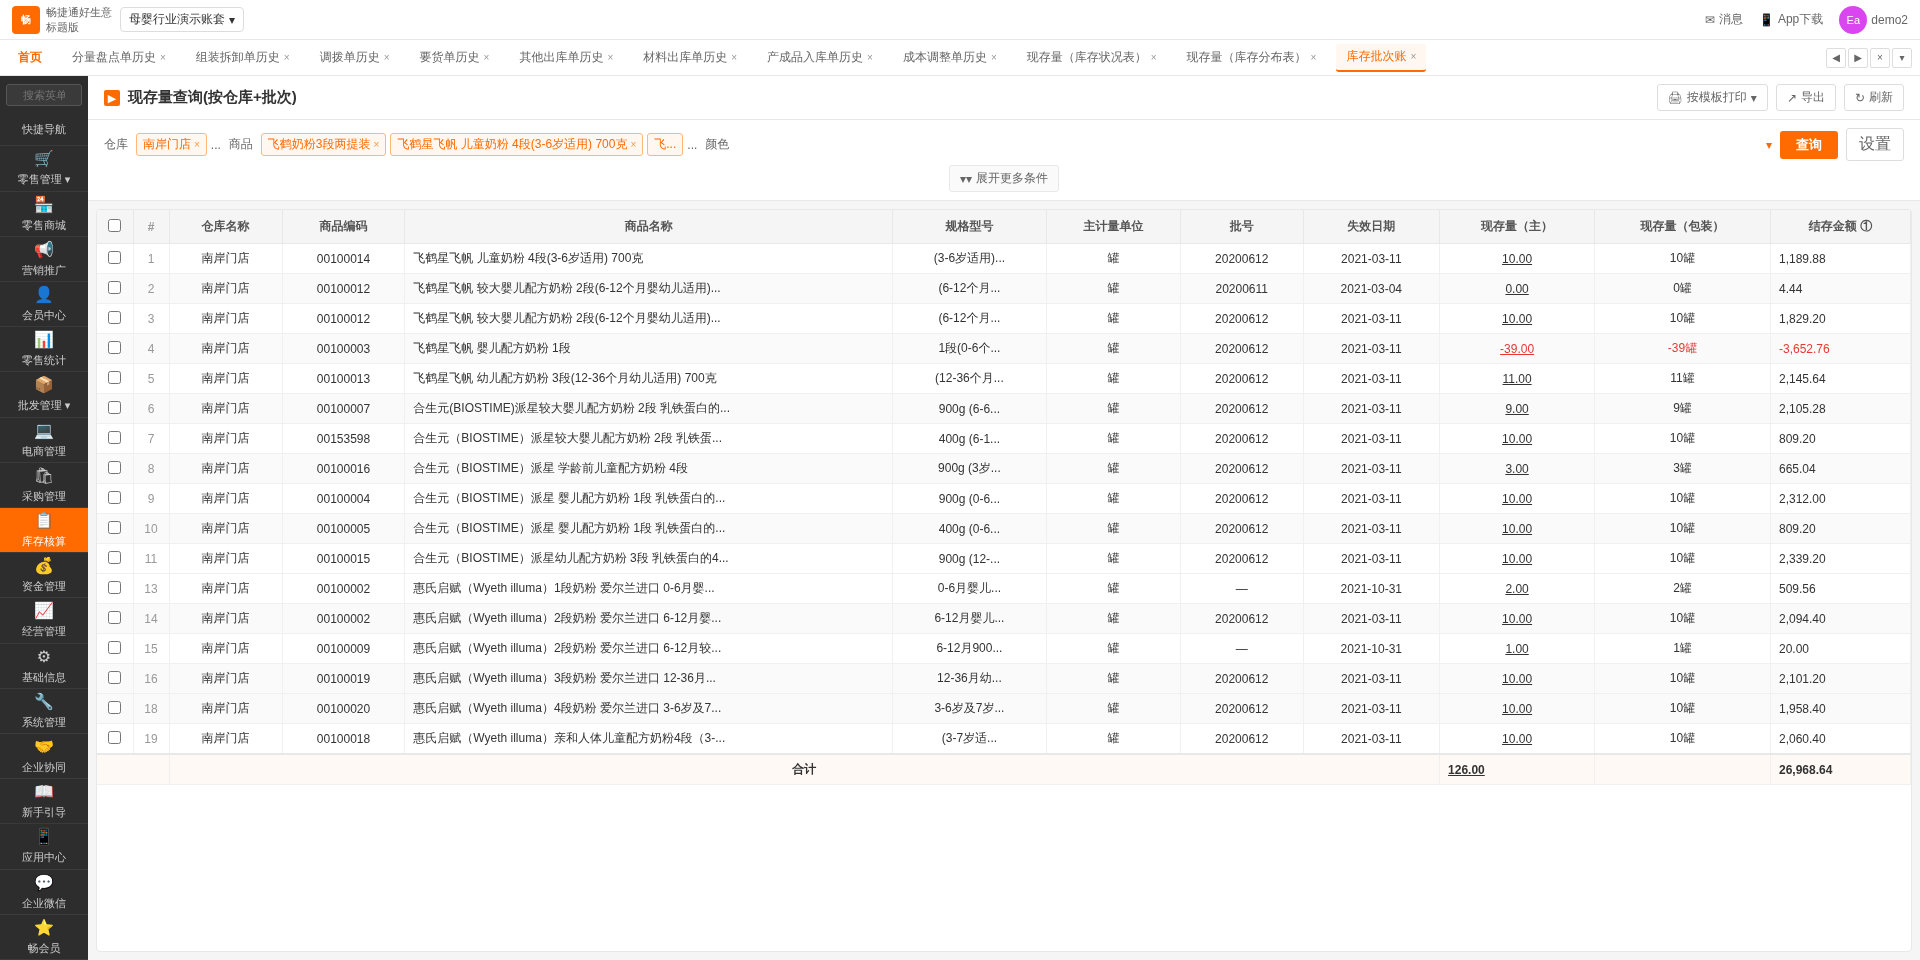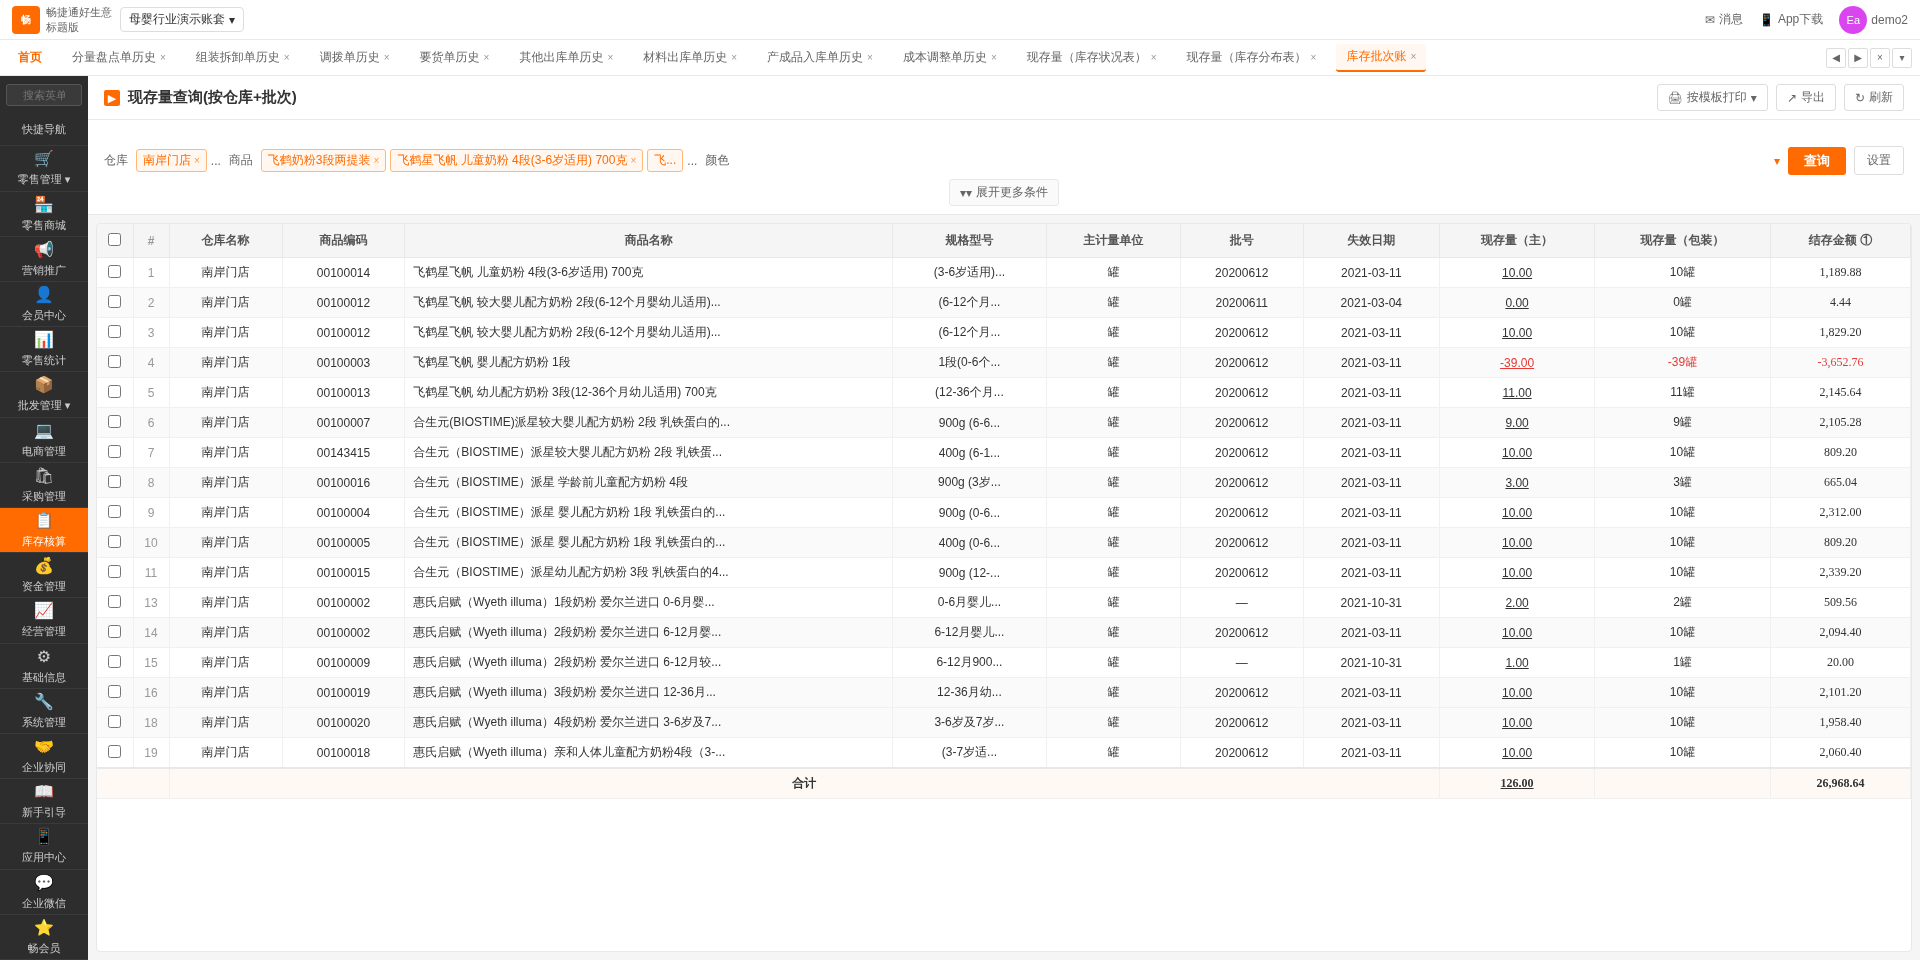--- a/index.html
+++ b/index.html
@@ -100,42 +100,42 @@
     .btn-print { display: flex; align-items: center; gap: 4px; border: 1px solid #ddd; border-radius: 3px; padding: 4px 10px; cursor: pointer; font-size: 12px; color: #666; background: #fff; }
     .btn-export { display: flex; align-items: center; gap: 4px; border: 1px solid #ddd; border-radius: 3px; padding: 4px 10px; cursor: pointer; font-size: 12px; color: #666; background: #fff; }
     .btn-refresh { display: flex; align-items: center; gap: 4px; border: 1px solid #ddd; border-radius: 3px; padding: 4px 10px; cursor: pointer; font-size: 12px; color: #666; background: #fff; }
 
     
     .filter-bar {
       background: #fff;
       padding: 8px 16px;
       border-bottom: 1px solid #e8e8e8;
     }
-    .filter-row { display: flex; align-items: center; gap: 8px; flex-wrap: nowrap; margin-top: 18px; }
+    .filter-row { display: flex; align-items: center; gap: 8px; flex-wrap: nowrap; }
     .filter-label { font-size: 12px; color: #666; white-space: nowrap; }
     .filter-tag-group { display: flex; align-items: center; gap: 4px; flex-wrap: wrap; }
     .filter-tag {
       display: flex; align-items: center; gap: 3px;
       background: #fff7f0; border: 1px solid #ffb87a; border-radius: 3px;
       padding: 2px 6px; font-size: 12px; color: #ff6b00; cursor: pointer;
     }
     .filter-tag .tag-close { font-size: 10px; color: #ff9944; }
     .filter-more { color: #666; font-size: 12px; }
     .btn-query { background: #ff6b00; color: #fff; border: none; border-radius: 3px; padding: 5px 16px; cursor: pointer; font-size: 13px; font-weight: bold; }
-    .btn-setting { border: 1px solid #ddd; border-radius: 3px; padding: 5px 12px; cursor: pointer; font-size: 12px; color: #666; background: #fff; }
+    .btn-setting { border: 1px solid #ddd; border-radius: 3px; padding: 5px 12px; cursor: pointer; font-size: 16px; color: #666; background: #fff; }
     .expand-btn { display: flex; align-items: center; border: 1px solid #e8e8e8; border-radius: 3px; padding: 4px 10px; cursor: pointer; gap: 4px; color: #666; font-size: 12px; background: #fafafa; }
 
     
     .table-area { flex: 1; overflow: auto; background: #fff; margin: 8px; border-radius: 4px; border: 1px solid #e8e8e8; }
     table { width: 100%; border-collapse: collapse; font-size: 12px; }
     thead tr { background: #f5f5f5; }
     th { padding: 8px 8px; text-align: center; border-bottom: 1px solid #e8e8e8; border-right: 1px solid #e8e8e8; color: #555; font-weight: bold; white-space: nowrap; }
     td { padding: 6px 8px; text-align: center; border-bottom: 1px solid #f0f0f0; border-right: 1px solid #f0f0f0; color: #333; white-space: nowrap; }
     .td-left { text-align: left; }
-    .td-num { text-align: center; font-family: Liberation Serif, serif; }
+    .td-num { text-align: left; }
     .td-red { color: #e53935; }
     .td-underline { text-decoration: underline; cursor: pointer; }
     .row-odd { background: #fff; }
     .row-even { background: #fafafa; }
     .table-footer { background: #fef9f5; font-weight: bold; }
     .table-footer td { border-top: 2px solid #e8e8e8; }
     .checkbox-col { width: 36px; }
     .num-col { width: 36px; color: #999; }
 
     
@@ -458,21 +458,21 @@
     <td class="td-underline">9.00</td>
     <td class="">9罐</td>
     <td class="td-num">2,105.28</td>
   </tr>
             <tr class="row-odd">
     <td class="checkbox-col">
       <input type="checkbox" style="">
     </td>
     <td class="num-col">7</td>
     <td>南岸门店</td>
-    <td>00143415</td>
+    <td>00153598</td>
     <td class="td-left" style="max-width:280px; overflow:hidden; text-overflow:ellipsis;">合生元（BIOSTIME）派星较大婴儿配方奶粉 2段 乳铁蛋...</td>
     <td>400g (6-1...</td>
     <td>罐</td>
     <td>20200612</td>
     <td>2021-03-11</td>
     <td class="td-underline">10.00</td>
     <td class="">10罐</td>
     <td class="td-num">809.20</td>
   </tr>
             <tr class="row-even">

